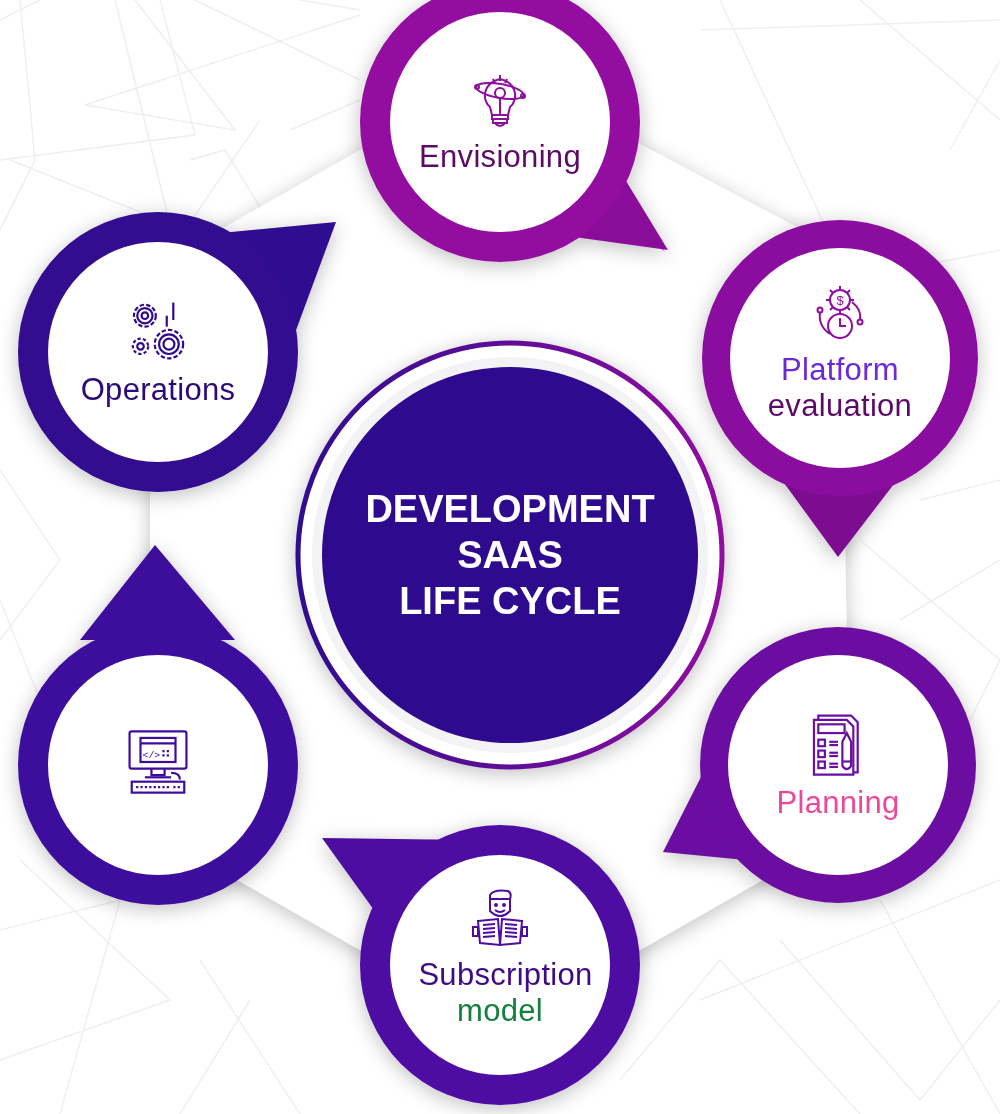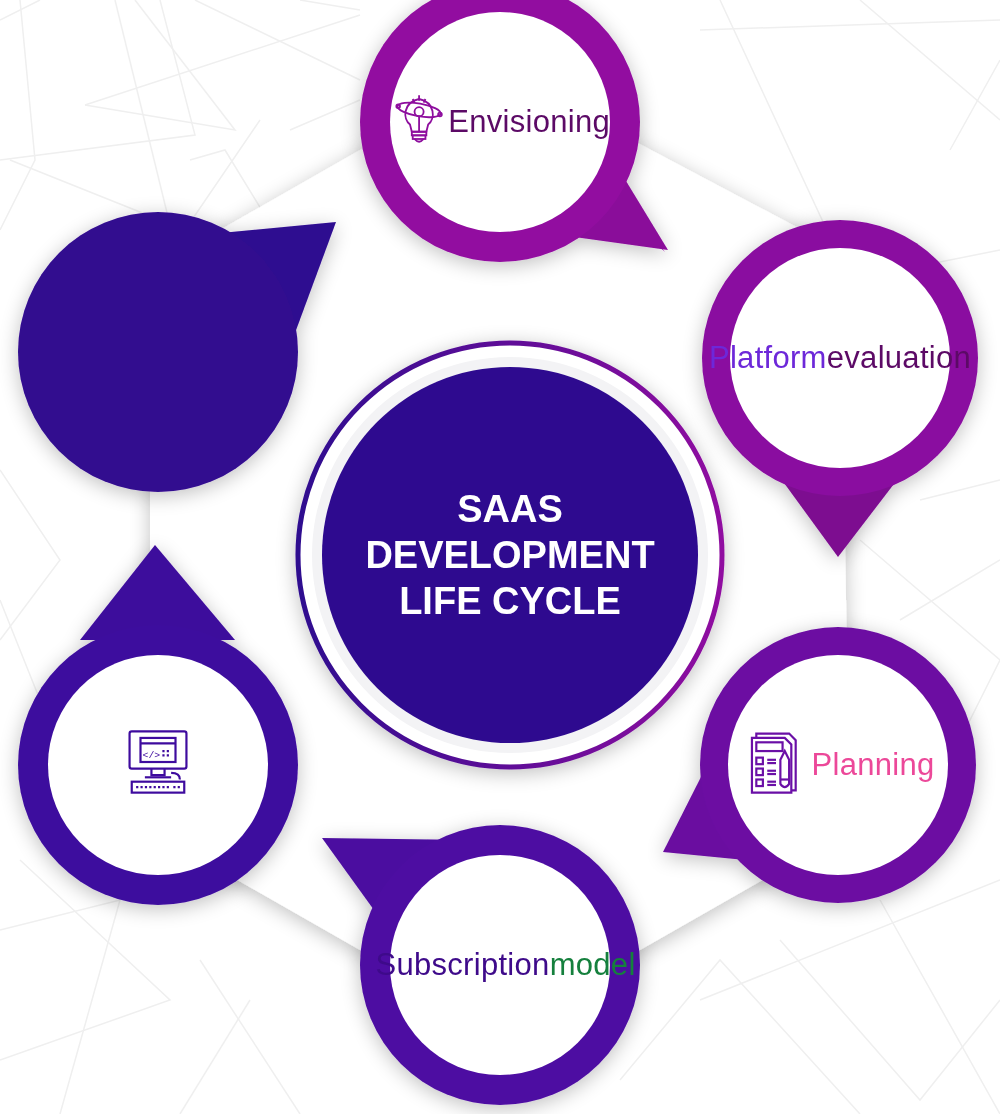--- a/index.html
+++ b/index.html
@@ -1,21 +1,21 @@
 <!DOCTYPE html>
 <html><head>
 <meta charset="utf-8">
 <style>
   html, body { margin:0; padding:0; }
   body { width:1000px; height:1114px; position:relative; overflow:hidden; background:#ffffff; font-family:"Liberation Sans", sans-serif; }
   .bg-lines { position:absolute; left:0; top:0; width:1000px; height:1114px; }
   .plate { position:absolute; left:0; top:0; width:1000px; height:1114px; }
   .stage { position:absolute; left:0; top:0; width:1000px; height:1114px; }
   .node { position:absolute; width:220px; height:220px; border-radius:50%; background:#fff;
-          display:flex; align-items:center; justify-content:center; text-align:center;
+          display:flex; flex-direction:column; align-items:center; justify-content:center; text-align:center;
           box-shadow: inset 0 0 0 0 transparent; }
   .node .icon { width:64px; height:64px; margin-bottom:6px; }
   .node .label { font-size:31px; line-height:36px; letter-spacing:0.3px; }
   .center-title { position:absolute; left:320px; top:370px; width:380px; height:370px; display:flex; flex-direction:column;
                   align-items:center; justify-content:center; color:#fff; font-weight:bold; font-size:38px; line-height:46px; text-align:center; }
 </style>
 </head>
 <body>
 
 <svg class="bg-lines" viewBox="0 0 1000 1114">
@@ -198,20 +198,35 @@
         <line x1="36" y1="26" x2="44" y2="26" stroke-dasharray="2 2"></line>
       <path d="M26 38 L26 44 L38 44 L38 38"></path>
         <line x1="20" y1="46" x2="44" y2="46"></line>
       <path d="M44 42 Q52 42 52 48"></path>
       <rect x="8" y="50" width="48" height="10"></rect>
       <line x1="12" y1="55" x2="42" y2="55" stroke-dasharray="2 2"></line>
         <line x1="46" y1="55" x2="53" y2="55" stroke-dasharray="2 2"></line>
     </svg>
   </div>
 
+  <div class="node" style="left:48px;top:242px;">
+    <svg class="icon" viewBox="0 0 64 64" fill="none" stroke="#31098f" stroke-width="2" style="width:70px;height:70px;">
+      <circle cx="20" cy="18" r="10" stroke-dasharray="4 2"></circle>
+        <circle cx="20" cy="18" r="7"></circle>
+        <circle cx="20" cy="18" r="3"></circle>
+      <circle cx="16" cy="46" r="7" stroke-dasharray="3 2"></circle>
+        <circle cx="16" cy="46" r="3"></circle>
+      <circle cx="42" cy="44" r="13" stroke-dasharray="4 2"></circle>
+        <circle cx="42" cy="44" r="9"></circle>
+        <circle cx="42" cy="44" r="5"></circle>
+      <line x1="40" y1="18" x2="40" y2="28"></line>
+        <line x1="46" y1="6" x2="46" y2="22"></line>
+    </svg>
+    <div class="label" style="color:#2d0a7a;">Operations</div>
+  </div>
 
   <div class="center-title">
+    <div>DEVELOPMENT</div>
     <div>SAAS</div>
-    <div>DEVELOPMENT</div>
     <div>LIFE CYCLE</div>
   </div>
 
 </div>
 
 </body></html>

